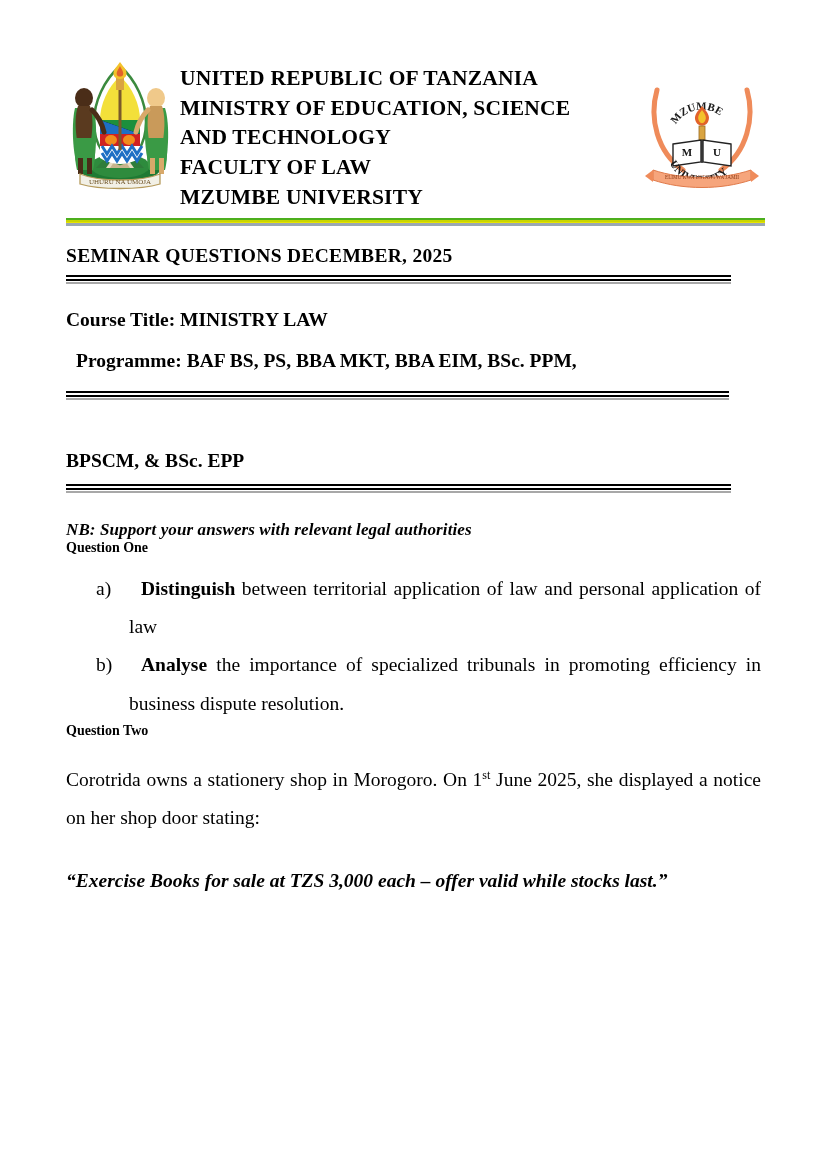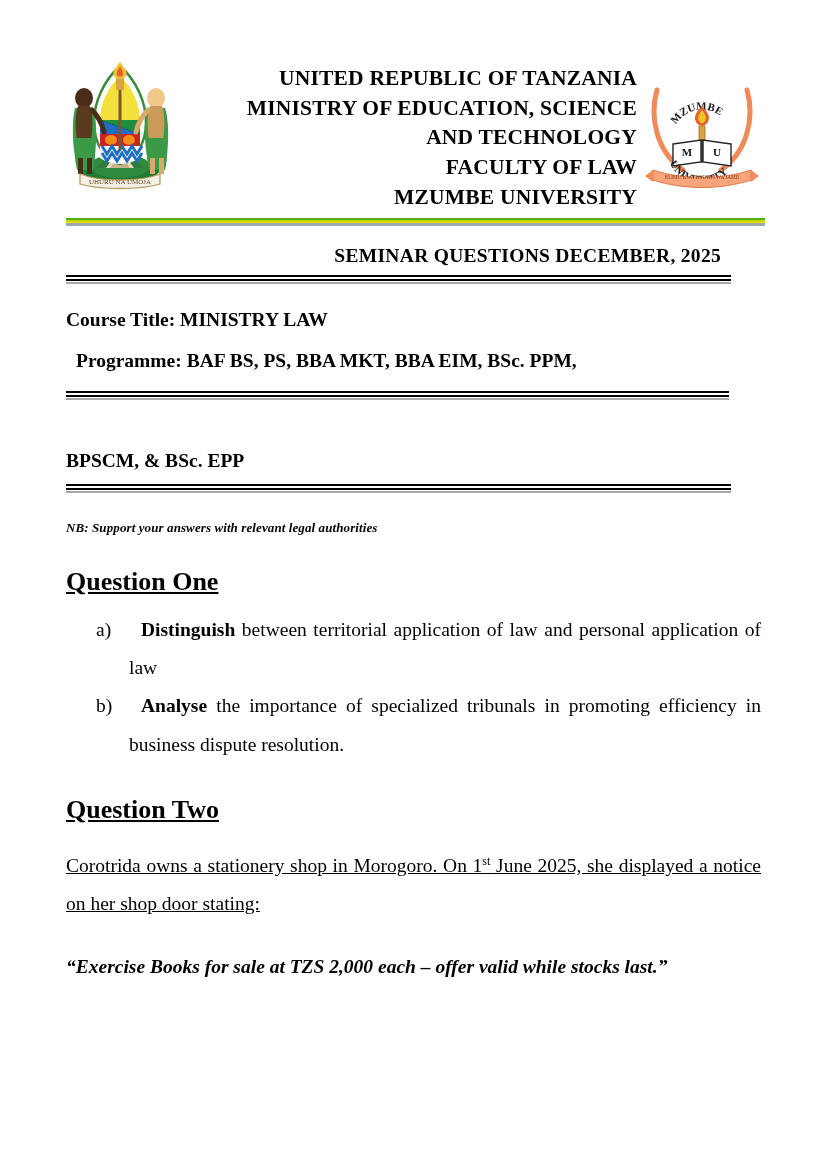--- a/index.html
+++ b/index.html
@@ -39,21 +39,21 @@
     display: block;
   }
   .crest-right {
     width: 118px;
     flex: 0 0 118px;
     display: block;
     margin-top: 18px;
   }
   .header-titles {
     flex: 1 1 auto;
-    text-align: right;
+    text-align: left;
     padding: 6px 6px 0 6px;
   }
   .header-titles .hline {
     font-family: "Liberation Serif", "DejaVu Serif", serif;
     font-weight: bold;
     font-size: 21.5px;
     line-height: 1.38;
     letter-spacing: 0.2px;
     white-space: nowrap;
   }
@@ -89,21 +89,21 @@
   }
   .rule-double .ln1 { top: 0px; height: 2px; }
   .rule-double .ln2 { top: 4px; height: 2px; }
   .rule-double .lngray { top: 7px; height: 2px; background: #a8a8a8; }
 
   .rule-wide { width: 665px; }
   .rule-widest { width: 663px; }
 
   
   .doc-title {
-    text-align: right;
+    text-align: left;
     font-weight: bold;
     font-size: 19.5px;
     letter-spacing: 0.3px;
     margin-top: 18px;
     margin-bottom: 8px;
     padding-right: 40px;
   }
 
   
   .meta-block { margin-top: 26px; }
@@ -122,36 +122,33 @@
     font-size: 19.5px;
     margin-top: 50px;
     margin-bottom: 12px;
     padding-right: 30px;
   }
 
   
   .nb-line {
     font-weight: bold;
     font-style: italic;
-    font-size: 13px;
+    font-size: 17px;
     margin-top: 27px;
     letter-spacing: 0.1px;
   }
   .q-heading {
     font-weight: bold;
-    font-size: 26px;
-    margin-top: 31px;
-    text-decoration: underline;
+    font-size: 14px;
   }
   .para {
     font-size: 19.5px;
     text-align: justify;
     line-height: 1.95;
     margin-top: 22px;
-    text-decoration: underline;
   }
   .quote {
     font-size: 19.5px;
     font-weight: bold;
     font-style: italic;
     text-align: justify;
     line-height: 2.05;
     margin-top: 24px;
   }
   sup { font-size: 0.62em; vertical-align: super; line-height: 0; }
@@ -328,15 +325,15 @@
     <li>
       <span class="marker">b)</span>
       <b>Analyse</b><span> the importance of specialized tribunals in promoting efficiency in business dispute resolution.</span>
     </li>
   </ol>
 
   <div class="q-heading">Question Two</div>
 
   <div class="para"><span>Corotrida owns a stationery shop in Morogoro. On 1</span><sup>st</sup><span> June 2025, she displayed a notice on her shop door stating:</span></div>
 
-  <div class="quote">“Exercise Books for sale at TZS 2,000 each – offer valid while stocks last.”</div>
+  <div class="quote">“Exercise Books for sale at TZS 3,000 each – offer valid while stocks last.”</div>
 
 </div>
 
 </body></html>

